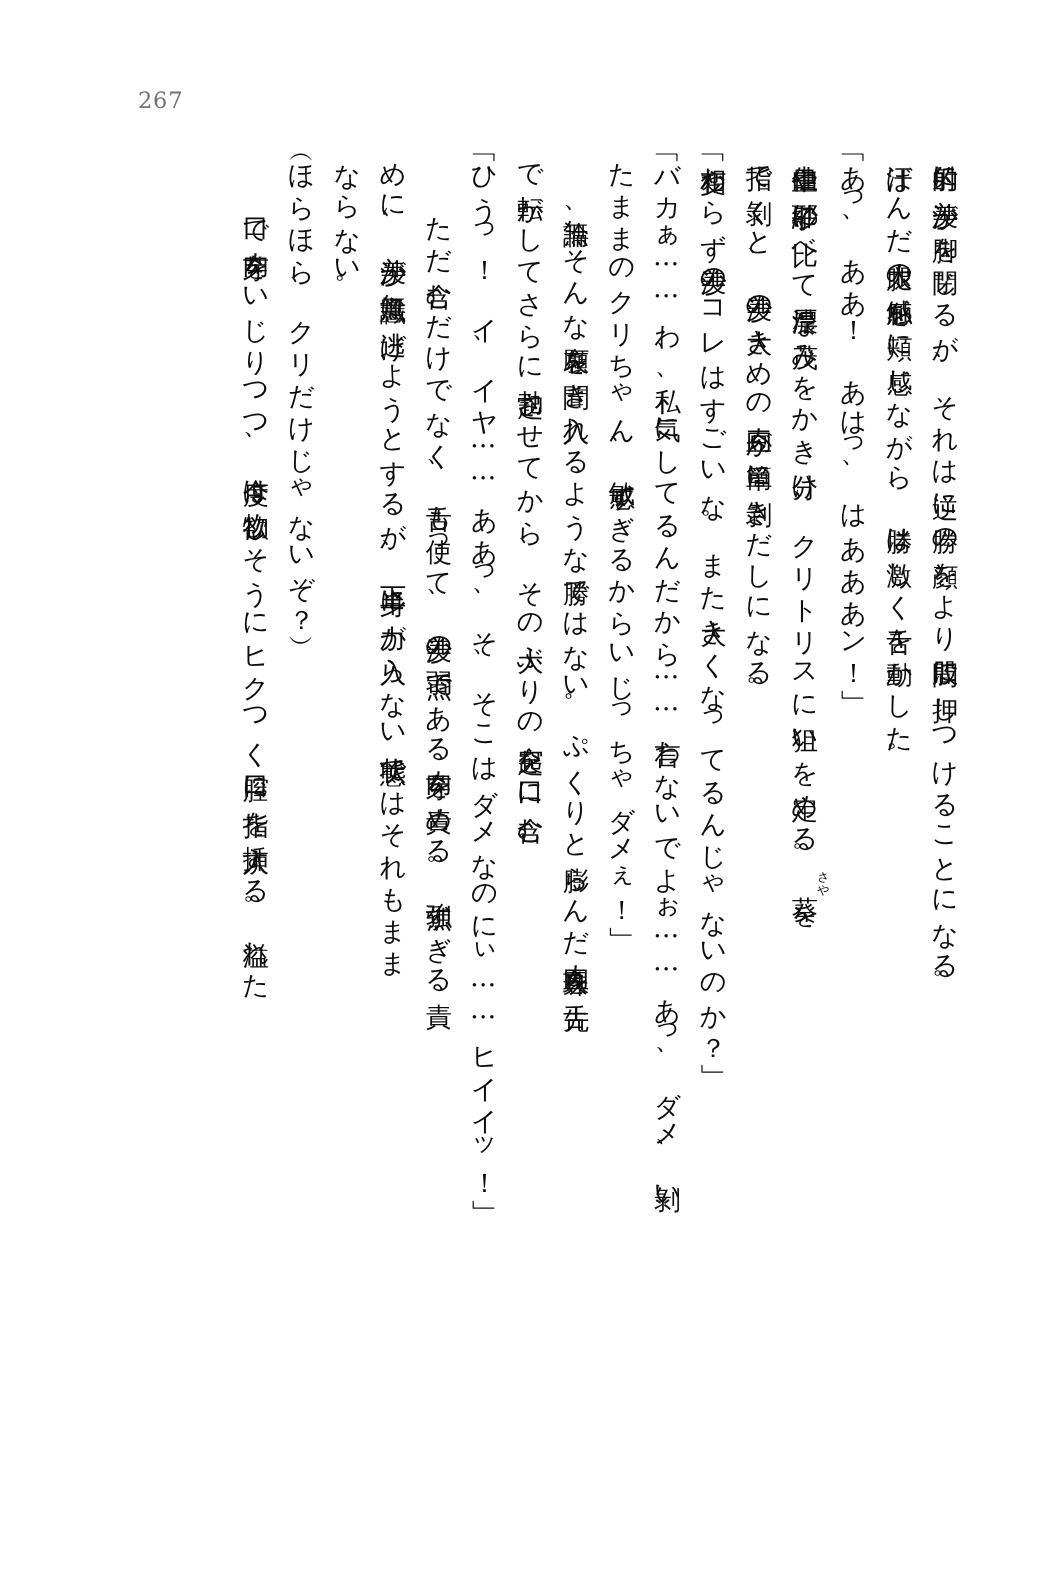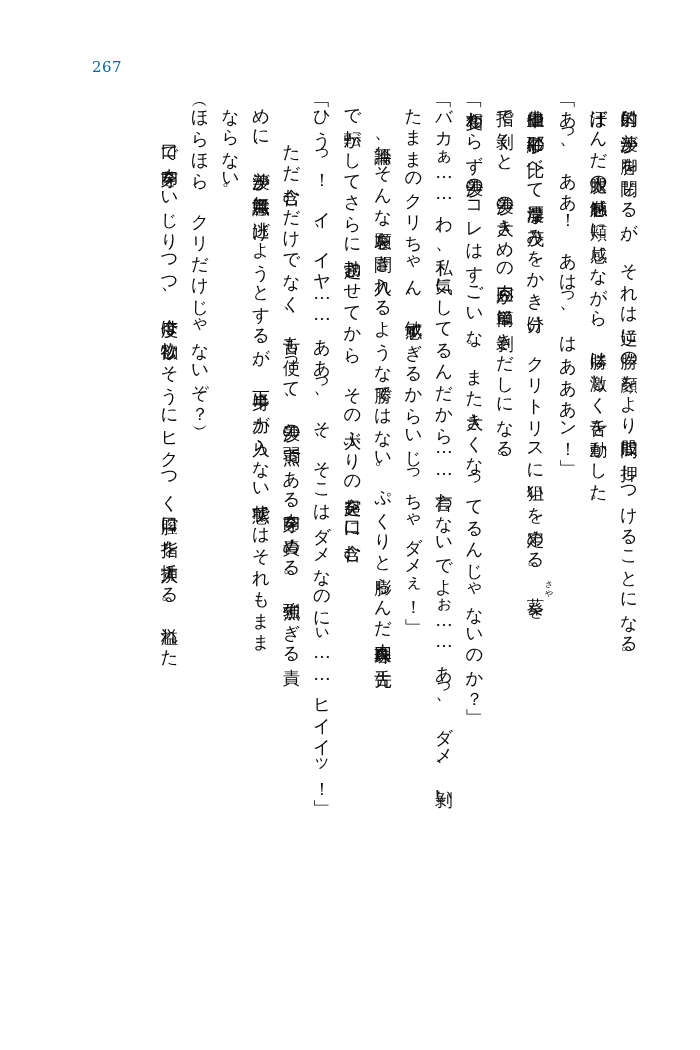--- a/index.html
+++ b/index.html
@@ -22,21 +22,21 @@
     width: 700px;
     height: 1050px;
     background: #ffffff;
   }
   .page-number {
     position: absolute;
     left: 92px;
     top: 58px;
     font-size: 15px;
     letter-spacing: 0.5px;
-    color: #0369a1;
+    color: #737373;
     font-family: "DejaVu Serif", "Liberation Serif", serif;
   }
   .text-body {
     position: absolute;
     right: 56px;
     top: 96px;
     width: 560px;
     height: 880px;
     writing-mode: vertical-rl;
     text-orientation: upright;

